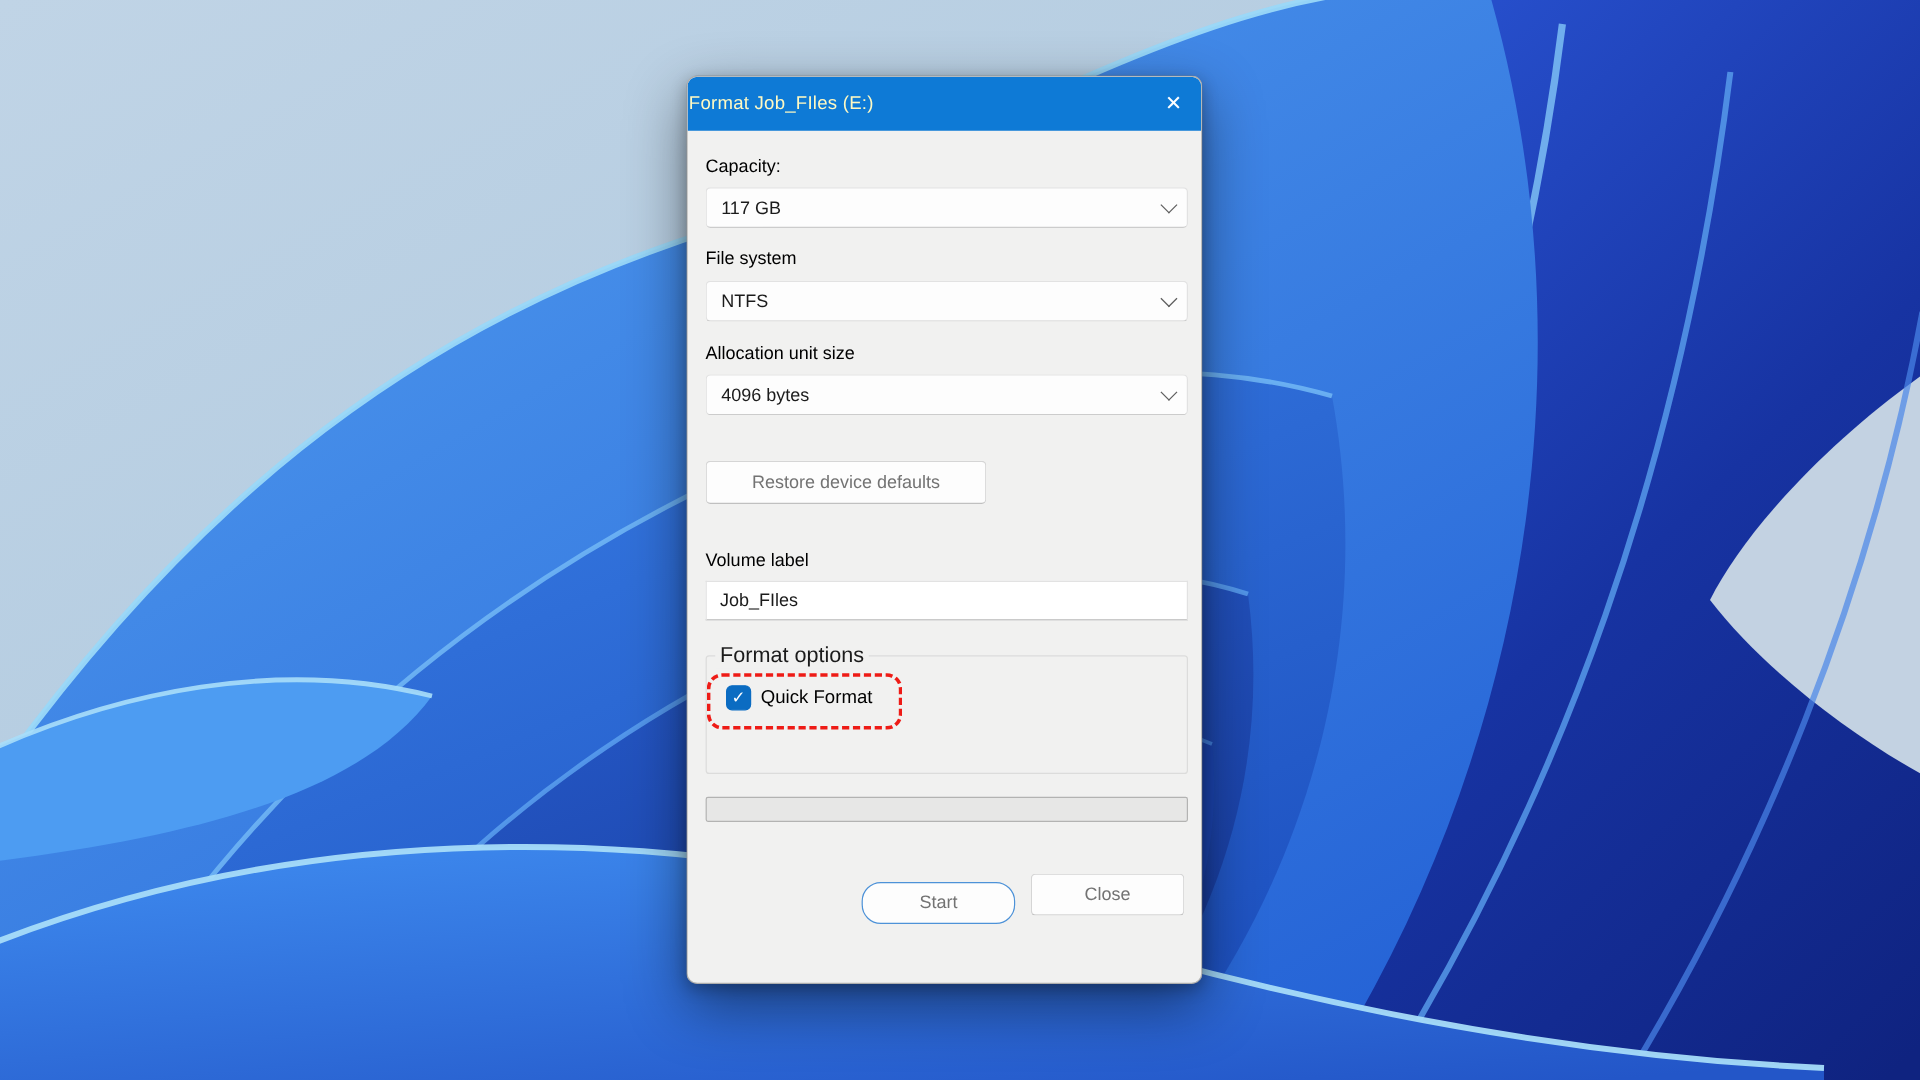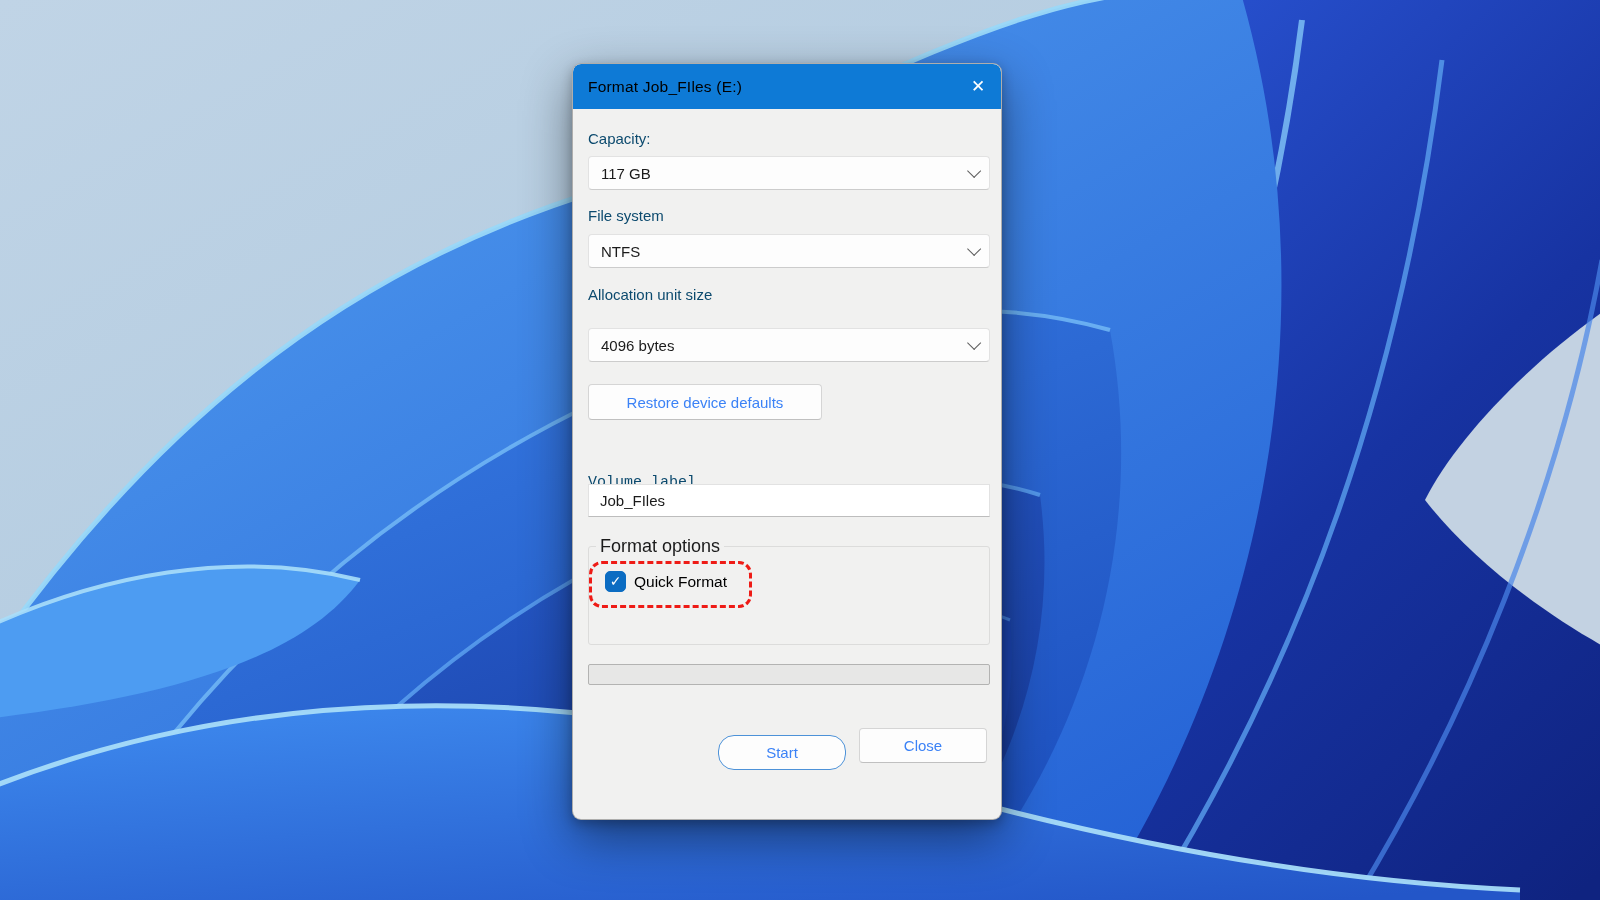--- a/index.html
+++ b/index.html
@@ -8,34 +8,34 @@
   .wallpaper{position:absolute;inset:0;}
 
   
   .dialog{position:absolute;left:572px;top:63px;width:430px;height:757px;
     background:#f1f1f0;border-radius:9px;border:1px solid rgba(0,0,0,.28);
     box-shadow:0 18px 50px rgba(0,0,0,.45),0 4px 12px rgba(0,0,0,.25);
     box-sizing:border-box;overflow:hidden;}
   .titlebar{position:absolute;left:0;top:0;right:0;height:45px;background:#0e7ad6;
     display:flex;align-items:center;justify-content:space-between;
     border-radius:8px 8px 0 0;}
-  .title{color:#000000;font-size:15.5px;padding-left:15px;letter-spacing:.2px;}
+  .title{color:#fef9c3;font-size:15.5px;padding-left:1px;letter-spacing:.2px;}
   .close-btn{width:46px;height:45px;display:flex;align-items:center;justify-content:center;
     color:#ffffff;font-size:17px;font-weight:300;cursor:default;border-radius:0 8px 0 0;}
 
-  .field-label{position:absolute;left:15px;font-size:15px;color:#0c4a6e;}
+  .field-label{position:absolute;left:15px;font-size:15px;color:#000000;}
   .combo{position:absolute;left:15px;width:402px;height:34px;background:#fdfdfd;
     border:1px solid #e2e2e2;border-bottom-color:#cccccc;border-radius:4px;
     box-sizing:border-box;display:flex;align-items:center;justify-content:space-between;
     padding:4px 12px;font-size:15px;color:#1b1b1b;}
   .chevron{width:9px;height:9px;border-right:1.6px solid #5d5d5d;
     border-bottom:1.6px solid #5d5d5d;transform:rotate(45deg) translateY(-3px);}
 
   .push-button{position:absolute;background:#fdfdfd;border:1px solid #d5d5d5;
-    border-bottom-color:#c0c0c0;border-radius:4px;font-size:15px;color:#3b82f6;
+    border-bottom-color:#c0c0c0;border-radius:4px;font-size:15px;color:#737373;
     display:flex;align-items:center;justify-content:center;box-sizing:border-box;}
   .btn-restore{left:15px;top:320px;width:234px;height:36px;}
   .btn-start{left:717px;top:671px;width:128px;height:35px;border-color:#4d92d8;border-radius:16px;}
   .btn-close{left:858px;top:664px;width:128px;height:35px;}
   .btn-start,.btn-close{left:auto;}
   .btn-start{position:absolute;left:145px;}
   .btn-close{position:absolute;left:286px;}
 
   .text-input{position:absolute;left:15px;top:420px;width:402px;height:33px;
     background:#ffffff;border:1px solid #e2e2e2;border-bottom-color:#bdbdbd;
@@ -136,30 +136,30 @@
       <span class="chevron"></span>
     </div>
 
     <span class="field-label" style="top:143px;">File system</span>
     <div class="combo" style="top:170px;gap:13px;">
       <span>NTFS</span>
       <span class="chevron"></span>
     </div>
 
     <span class="field-label" style="top:222px;">Allocation unit size</span>
-    <div class="combo" style="top:264px;">
+    <div class="combo" style="top:248px;">
       <span>4096 bytes</span>
       <span class="chevron"></span>
     </div>
 
     <div class="push-button btn-restore">
       <span>Restore device defaults</span>
     </div>
 
-    <span class="field-label" style="top:410px;font-family:Liberation Mono, monospace;">Volume label</span>
+    <span class="field-label" style="top:395px;">Volume label</span>
     <input class="text-input" type="text" value="Job_FIles" style="">
 
     <div class="groupbox">
       <span class="groupbox-legend">Format options</span>
       <div class="checkbox-row">
         <span class="checkbox">
             <span class="checkmark">✓</span>
           </span>
         <span class="cb-label">Quick Format</span>
       </div>

